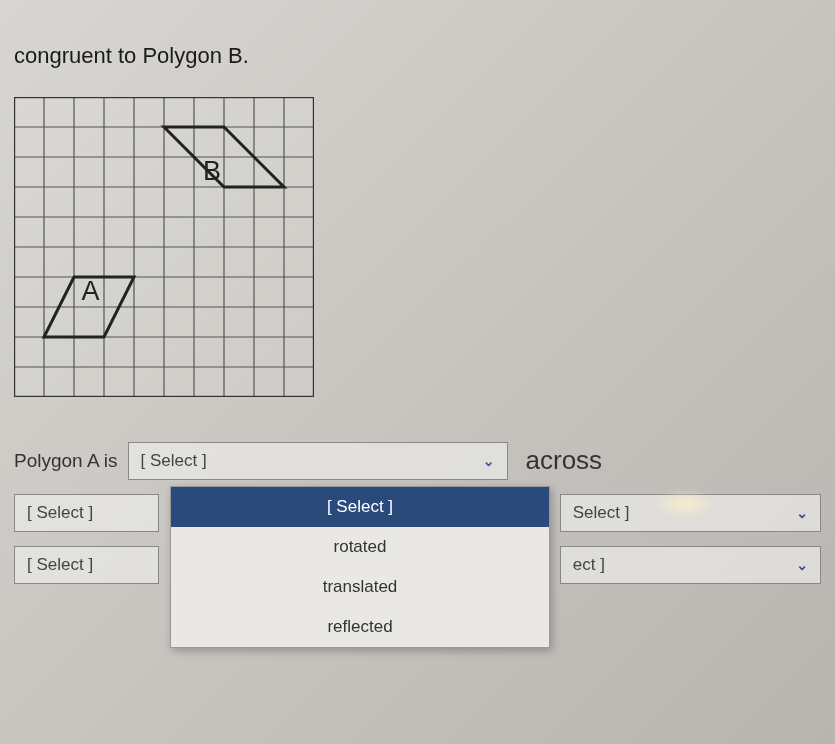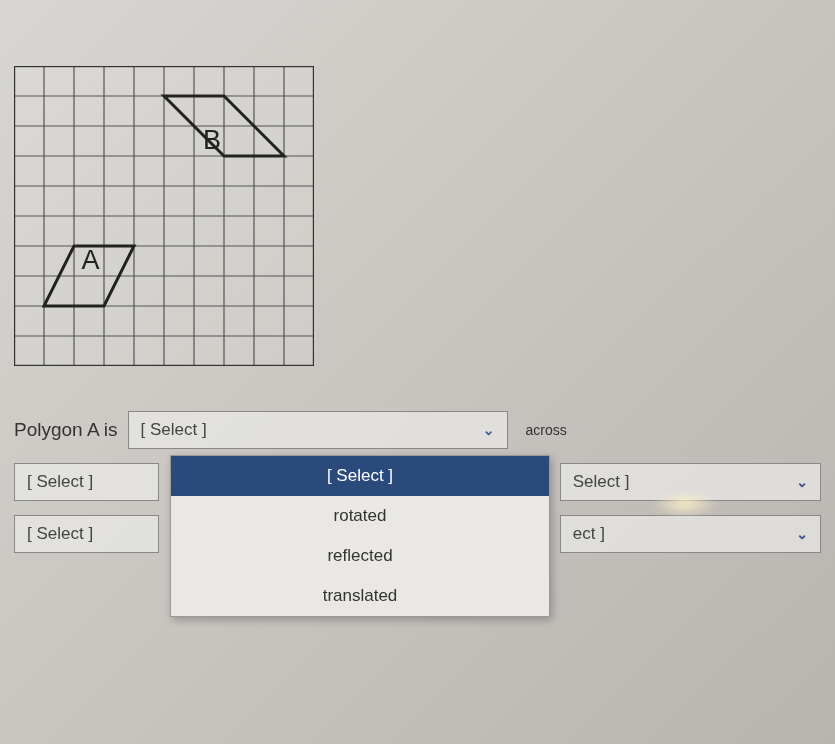--- a/index.html
+++ b/index.html
@@ -36,21 +36,21 @@
     }
     .answer-row {
       display: flex;
       align-items: center;
       gap: 10px;
       margin-bottom: 14px;
       position: relative;
       text-align: center;
     }
     .prefix-text { font-size: 19px; color: #333; }
-    .after-text { font-size: 14px; color: #333; margin-left: 8px; }
+    .after-text { font-size: 26px; color: #333; margin-left: 8px; }
     .select-box {
       display: inline-flex;
       align-items: center;
       justify-content: space-between;
       border: 1px solid #888;
       background: rgba(235,235,232,0.7);
       padding: 8px 12px;
       font-size: 17px;
       color: #444;
       min-width: 140px;
@@ -112,20 +112,21 @@
       background: radial-gradient(ellipse, rgba(255,240,200,0.9) 0%, rgba(255,240,200,0.2) 60%, transparent 100%);
       border-radius: 50%;
       filter: blur(3px);
     }
   </style>
 </head>
 <body>
 
 <div class="question">
   <br>
+  <span>congruent to Polygon B.</span>
 </div>
 
 <div class="grid-container">
   <svg viewBox="0 0 10 10">
     <g stroke="#555" stroke-width="0.04" fill="none">
       <line x1="0" y1="0" x2="10" y2="0"></line>
         <line x1="0" y1="1" x2="10" y2="1"></line>
       <line x1="0" y1="2" x2="10" y2="2"></line>
         <line x1="0" y1="3" x2="10" y2="3"></line>
       <line x1="0" y1="4" x2="10" y2="4"></line>
@@ -162,22 +163,22 @@
     <span class="prefix-text">Polygon A is</span>
     <div class="select-box wide">
       <span>[ Select ]</span>
       <span class="chevron">⌄</span>
     </div>
     <span class="after-text">across</span>
 
     <div class="dropdown-popup">
       <div class="dropdown-option highlighted">[ Select ]</div>
       <div class="dropdown-option">rotated</div>
+      <div class="dropdown-option">translated</div>
       <div class="dropdown-option">reflected</div>
-      <div class="dropdown-option">translated</div>
     </div>
   </div>
 
   <div class="row2">
     <div class="select-box" style="width:148px">
       <span>[ Select ]</span>
     </div>
     <div class="spacer"></div>
     <div class="select-partial" style="width:268px">
       <span>Select ]</span>

